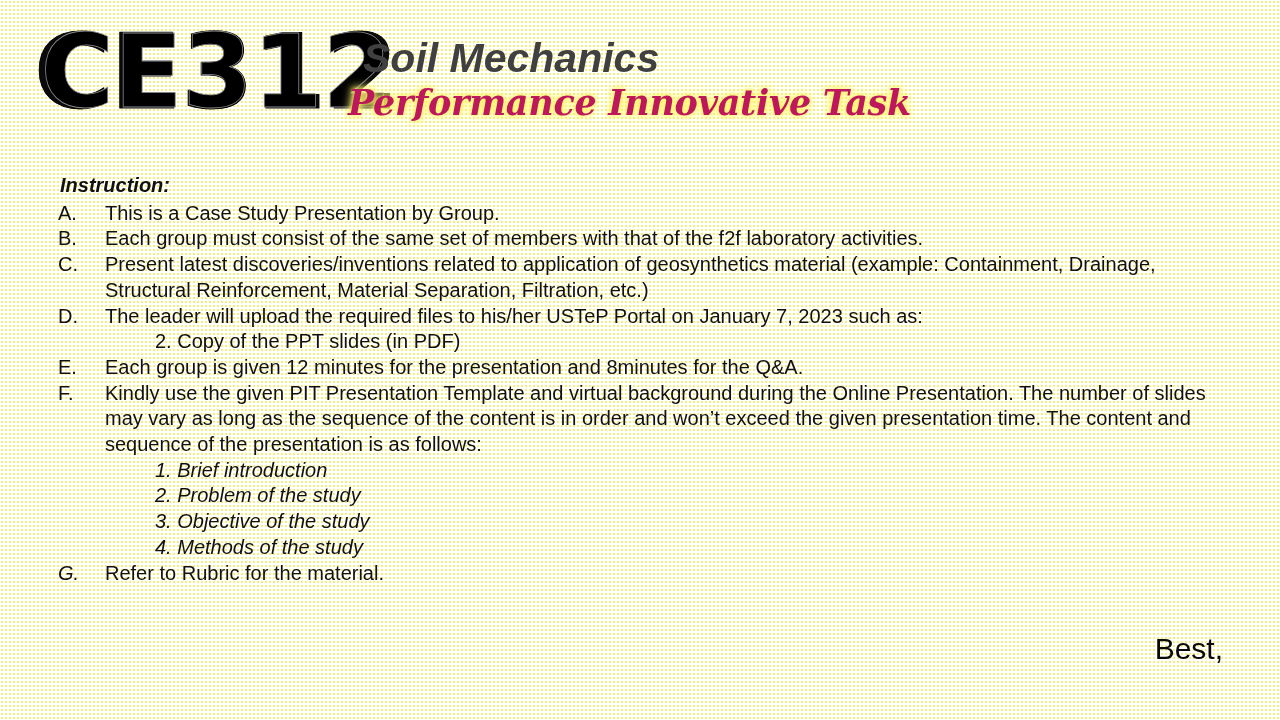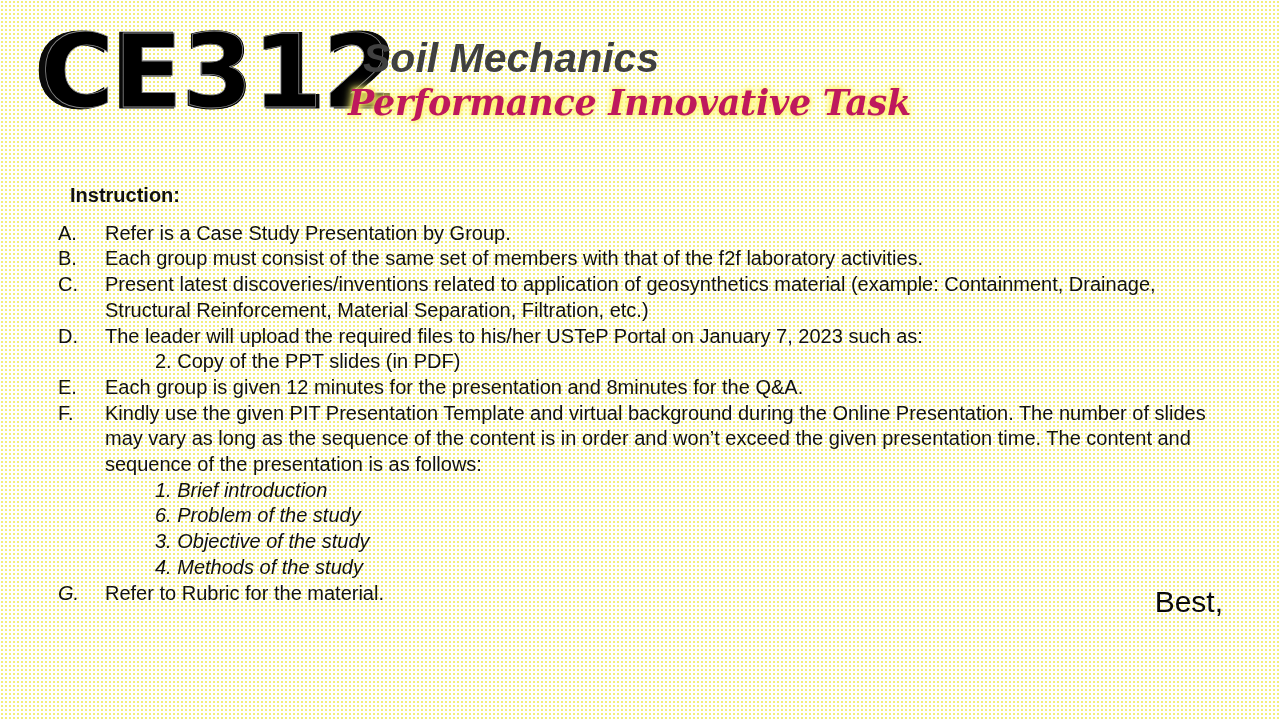--- a/index.html
+++ b/index.html
@@ -79,21 +79,22 @@
     .content {
       position: absolute;
       left: 58px;
       top: 171px;
       width: 1170px;
       font-size: 20px;
       line-height: 25.7px;
     }
     .instruction-heading {
       font-weight: bold;
-      margin: 12px;
+      font-style: italic;
+      margin: 2px;
     }
     .item {
       display: flex;
       margin: 0;
     }
     .item .letter {
       width: 47px;
       flex: 0 0 47px;
     }
     .item .letter.italic {
@@ -107,21 +108,21 @@
     }
     .subitem.bold {
       font-weight: normal;
       font-style: italic;
     }
 
     
     .signature {
       position: absolute;
       right: 57px;
-      top: 584px;
+      top: 631px;
       text-align: right;
     }
     .signature .best {
       font-size: 30px;
       line-height: 36px;
       color: #0a0a0a;
     }
     .signature .faculty {
       font-size: 32px;
       line-height: 38px;
@@ -140,21 +141,21 @@
     <span class="inner">CE312</span>
   </div>
   <div class="course-title">Soil Mechanics</div>
   <div class="task-title">Performance Innovative Task</div>
 
   <div class="content">
     <p class="instruction-heading">Instruction:</p>
 
     <div class="item">
       <span class="letter">A.</span>
-      <span class="text">Refer is a Case Study Presentation by Group.</span>
+      <span class="text">This is a Case Study Presentation by Group.</span>
     </div>
 
     <div class="item">
       <span class="letter">B.</span>
       <span class="text">Each group must consist of the same set of members with that of the f2f laboratory activities.</span>
     </div>
 
     <div class="item">
       <span class="letter">C.</span>
       <span class="text">Present latest discoveries/inventions related to application of geosynthetics material (example: Containment, Drainage, Structural Reinforcement, Material Separation, Filtration, etc.)</span>
@@ -169,21 +170,21 @@
     <div class="item">
       <span class="letter">E.</span>
       <span class="text">Each group is given 12 minutes for the presentation and 8minutes for the Q&amp;A.</span>
     </div>
 
     <div class="item">
       <span class="letter">F.</span>
       <span class="text">Kindly use the given PIT Presentation Template and virtual background during the Online Presentation. The number of slides may vary as long as the sequence of the content is in order and won’t exceed the given presentation time. The content and sequence of the presentation is as follows:</span>
     </div>
     <div class="subitem bold">1. Brief introduction</div>
-    <div class="subitem bold">6. Problem of the study</div>
+    <div class="subitem bold">2. Problem of the study</div>
     <div class="subitem bold">3. Objective of the study</div>
     <div class="subitem bold">4. Methods of the study</div>
 
     <div class="item">
       <span class="letter italic">G.</span>
       <span class="text">Refer to Rubric for the material.</span>
     </div>
   </div>
 
   <div class="signature">

